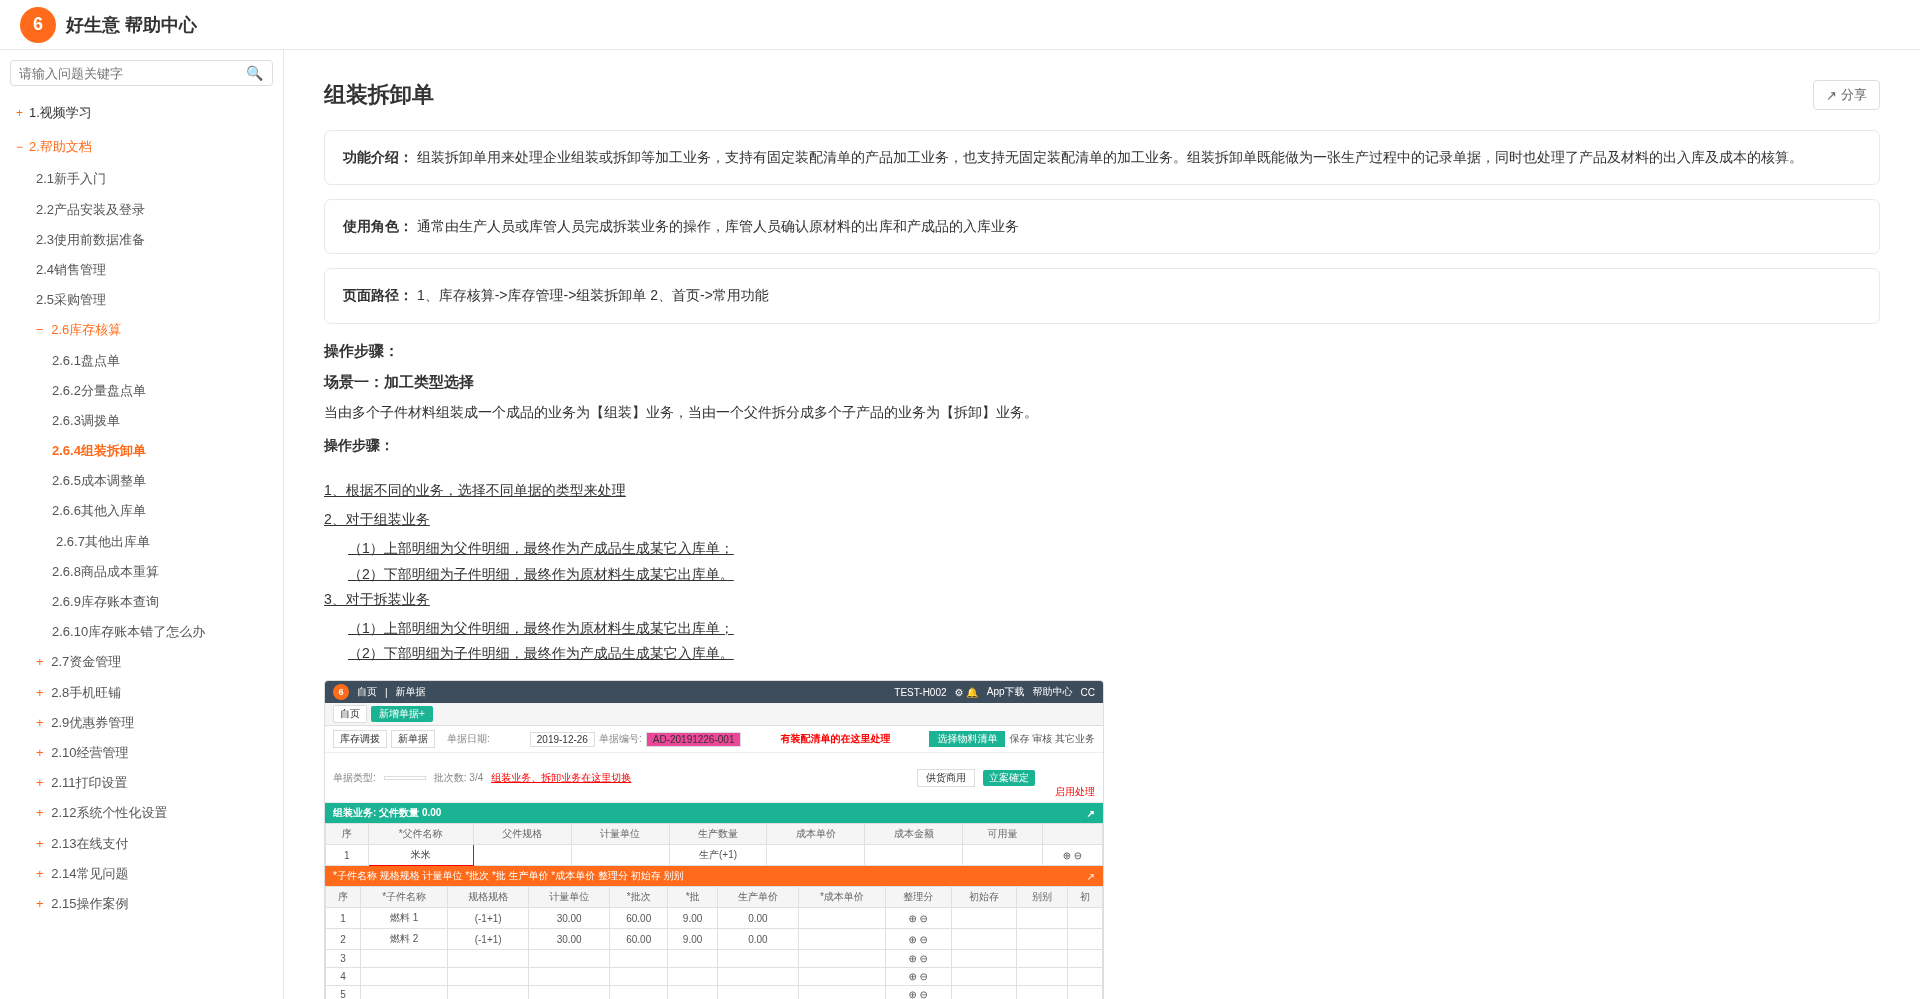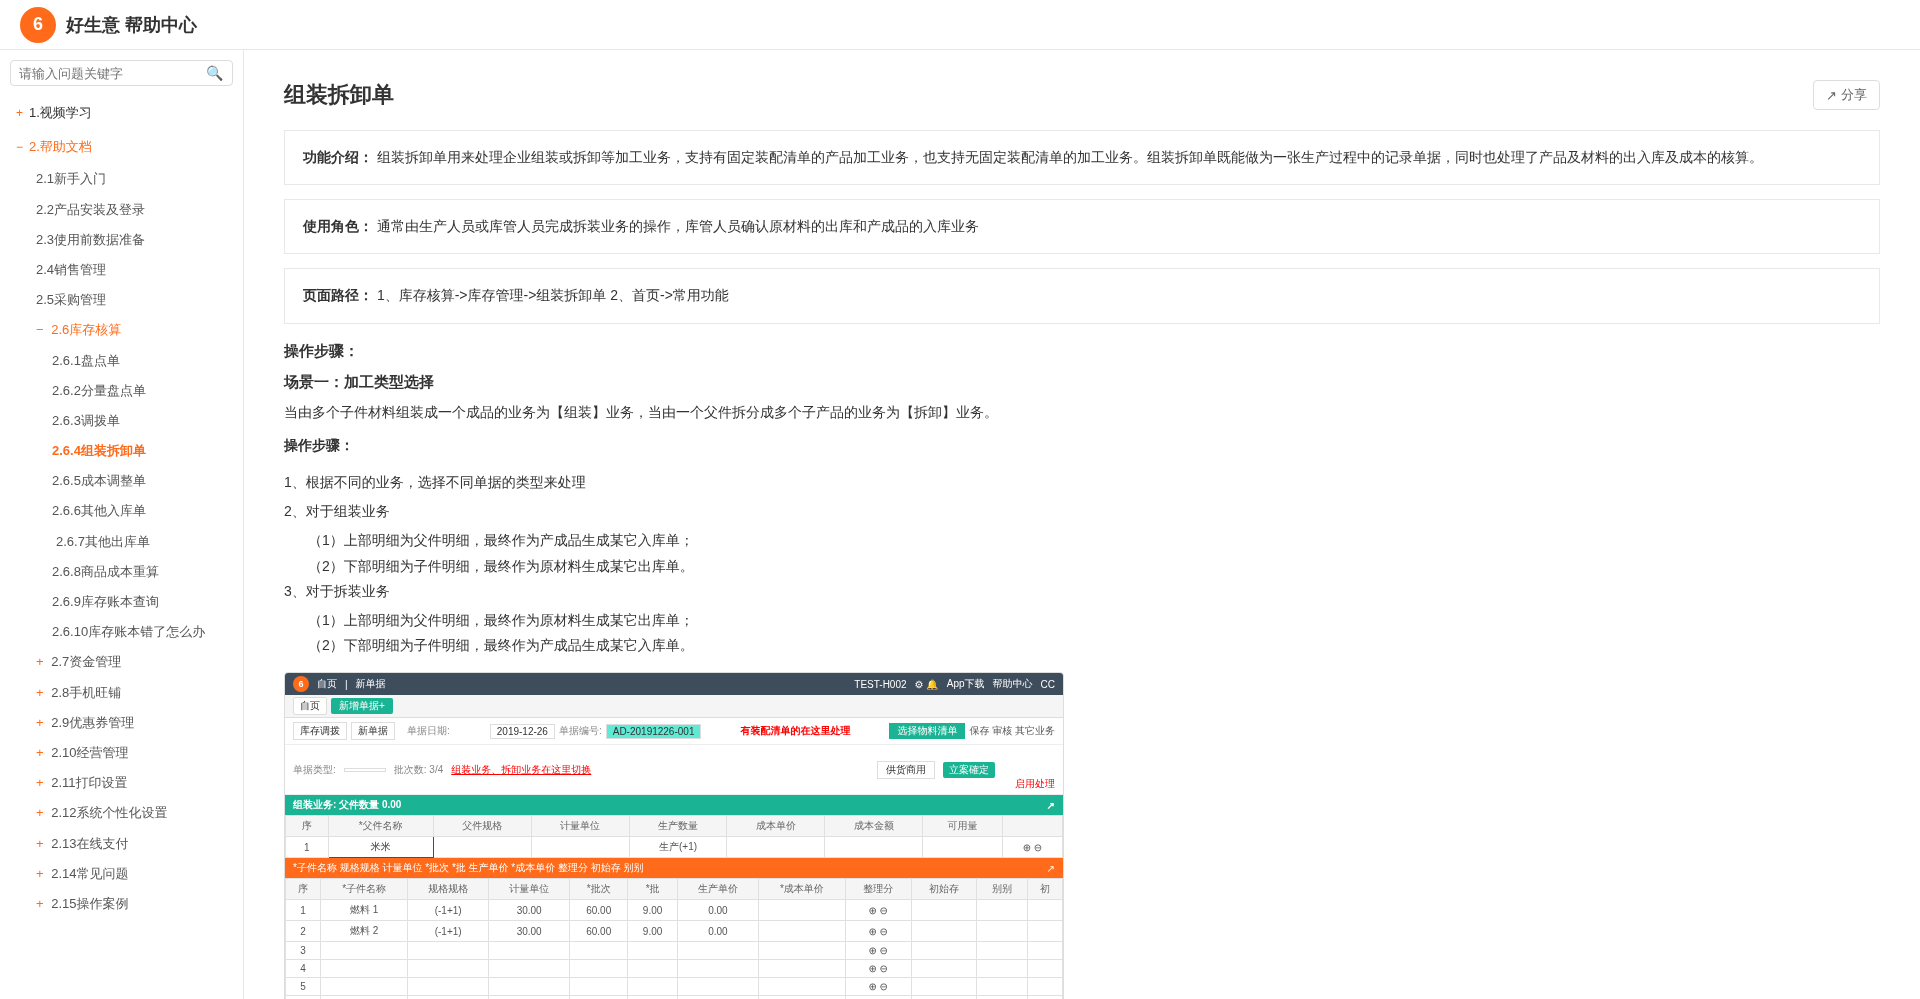--- a/index.html
+++ b/index.html
@@ -17,21 +17,21 @@
       display: flex; align-items: center; justify-content: center;
       font-size: 18px; font-weight: bold; margin-right: 10px; flex-shrink: 0;
     }
     .logo-text { font-size: 18px; font-weight: bold; color: #333; }
 
     
     .main-layout { display: flex; flex: 1; overflow: hidden; }
 
     
     .sidebar {
-      width: 244px; background: #fff; border-right: 1px solid #e8e8e8;
+      width: 284px; background: #fff; border-right: 1px solid #e8e8e8;
       overflow-y: auto; flex-shrink: 0; padding: 10px 0;
     }
     .search-box {
       display: flex; align-items: center; margin: 0 10px 10px 10px;
       border: 1px solid #ddd; border-radius: 4px; padding: 4px 8px;
       background: #fff;
     }
     .search-box input {
       border: none; outline: none; flex: 1; font-size: 13px; color: #999;
       background: transparent;
@@ -65,32 +65,32 @@
       font-size: 22px; font-weight: 600; color: #333;
     }
     .share-btn {
       display: flex; align-items: center; gap: 4px;
       border: 1px solid #ddd; border-radius: 4px;
       padding: 5px 12px; font-size: 13px; color: #666;
       cursor: pointer; background: #fff;
     }
 
     .info-box {
-      background: #fff; border: 1px solid #e8e8e8; border-radius: 0;
+      background: #fff; border: 1px solid #e8e8e8; border-radius: 7px;
       padding: 14px 18px; margin-bottom: 14px; line-height: 1.8; font-size: 14px; color: #333;
     }
     .info-box .label { font-weight: 600; }
 
     .section-title { font-size: 15px; font-weight: 700; color: #333; margin: 18px 0 10px 0; }
     .scene-title { font-size: 15px; font-weight: 700; color: #333; margin: 12px 0 8px 0; }
 
     .content-text { font-size: 14px; color: #333; line-height: 1.8; margin-bottom: 8px; }
     .bold-text { font-weight: 700; }
 
-    .steps-list { margin: 12px 0 8px 0; }
+    .steps-list { margin: 20px 0 8px 0; text-decoration: underline; }
     .step-item { font-size: 14px; color: #333; line-height: 1.8; margin-bottom: 4px; }
     .sub-step { margin-left: 24px; font-size: 14px; color: #333; line-height: 1.8; }
 
     
     .screenshot-container {
       border: 1px solid #ddd; border-radius: 4px; overflow: hidden;
       margin-top: 14px; background: #f0f0f0;
       width: 100%; max-width: 780px;
     }
     .screenshot-inner {
@@ -279,21 +279,21 @@
           <span style="background:#1ab394;color:#fff;padding:1px 8px;border-radius:2px;">新增单据+</span>
           <span style="flex:1"></span>
         </div>
 
         <div style="display:flex;gap:4px;padding:4px 8px;background:#fff;border-bottom:1px solid #eee;font-size:10px;align-items:center;flex-wrap:wrap;">
           <span style="background:#fff;border:1px solid #ddd;padding:1px 6px;">库存调拨</span>
           <span style="background:#fff;border:1px solid #ddd;padding:1px 6px;">新单据</span>
           <span style="color:#888;margin-left:8px;">单据日期:</span>
           <span style="border:1px solid #ddd;padding:1px 6px;background:#fff;margin-left:36px;">2019-12-26</span>
           <span style="color:#888;">单据编号:</span>
-          <span style="border:1px solid #ddd;padding:1px 6px;background:#5eead4;">AD-20191226-001</span>
+          <span style="border:1px solid #ddd;padding:1px 6px;background:#ec4899;">AD-20191226-001</span>
           <span style="flex:1; text-align:center; color:#f00; font-weight:600; font-size:10px;">有装配清单的在这里处理</span>
           <span style="background:#1ab394;color:#fff;padding:1px 8px;border-radius:0;font-size:10px;">选择物料清单</span>
           <span style="font-size:10px;color:#555;">保存 审核 其它业务</span>
         </div>
 
         <div style="display:flex;align-items:center;padding:3px 8px;background:#fff;border-bottom:1px solid #eee;font-size:10px;gap:8px;">
           <span style="color:#888;">单据类型:</span>
           <span style="border:1px solid #ddd;padding:1px 20px;background:#fff;"></span>
           <span style="color:#888;">批次数: 3/4</span>
           <span style="flex:1; color:#f00; font-size:10px;text-decoration:underline;">组装业务、拆卸业务在这里切换</span>

